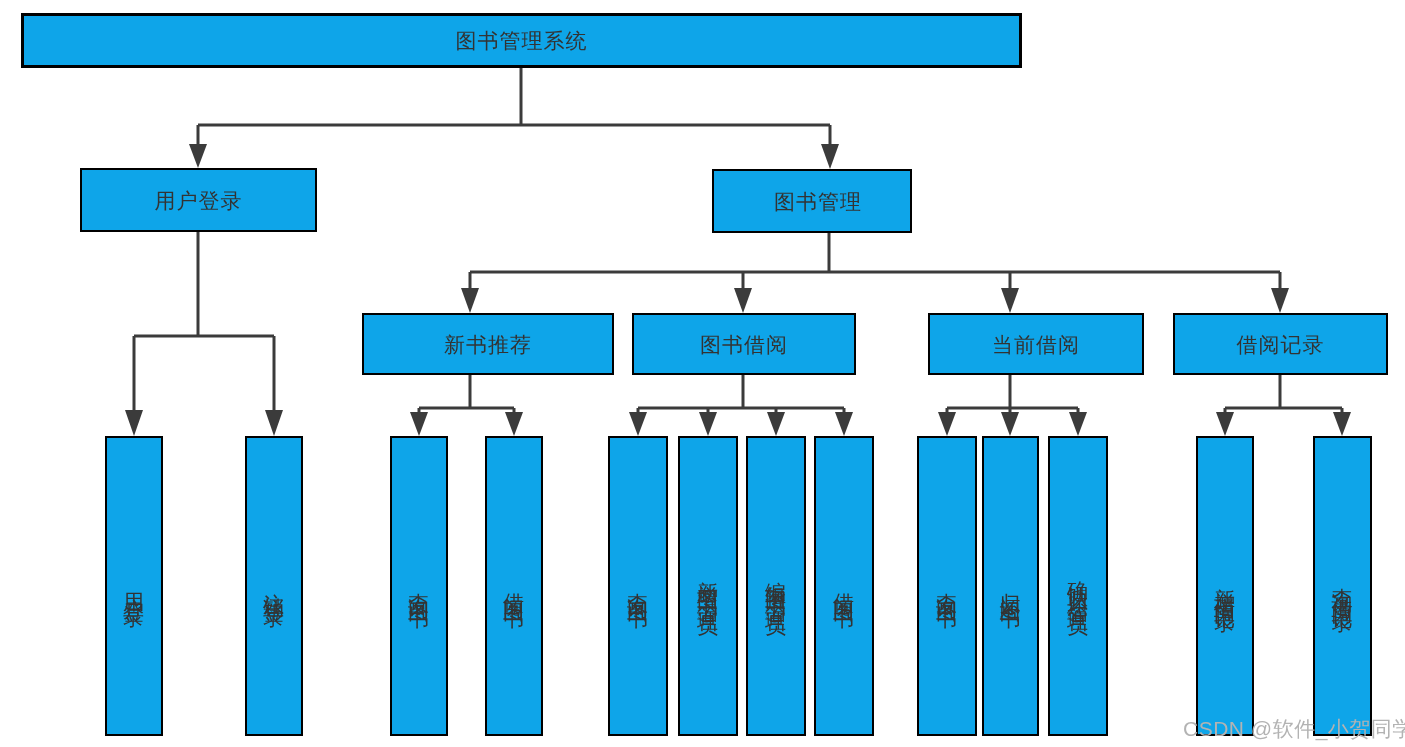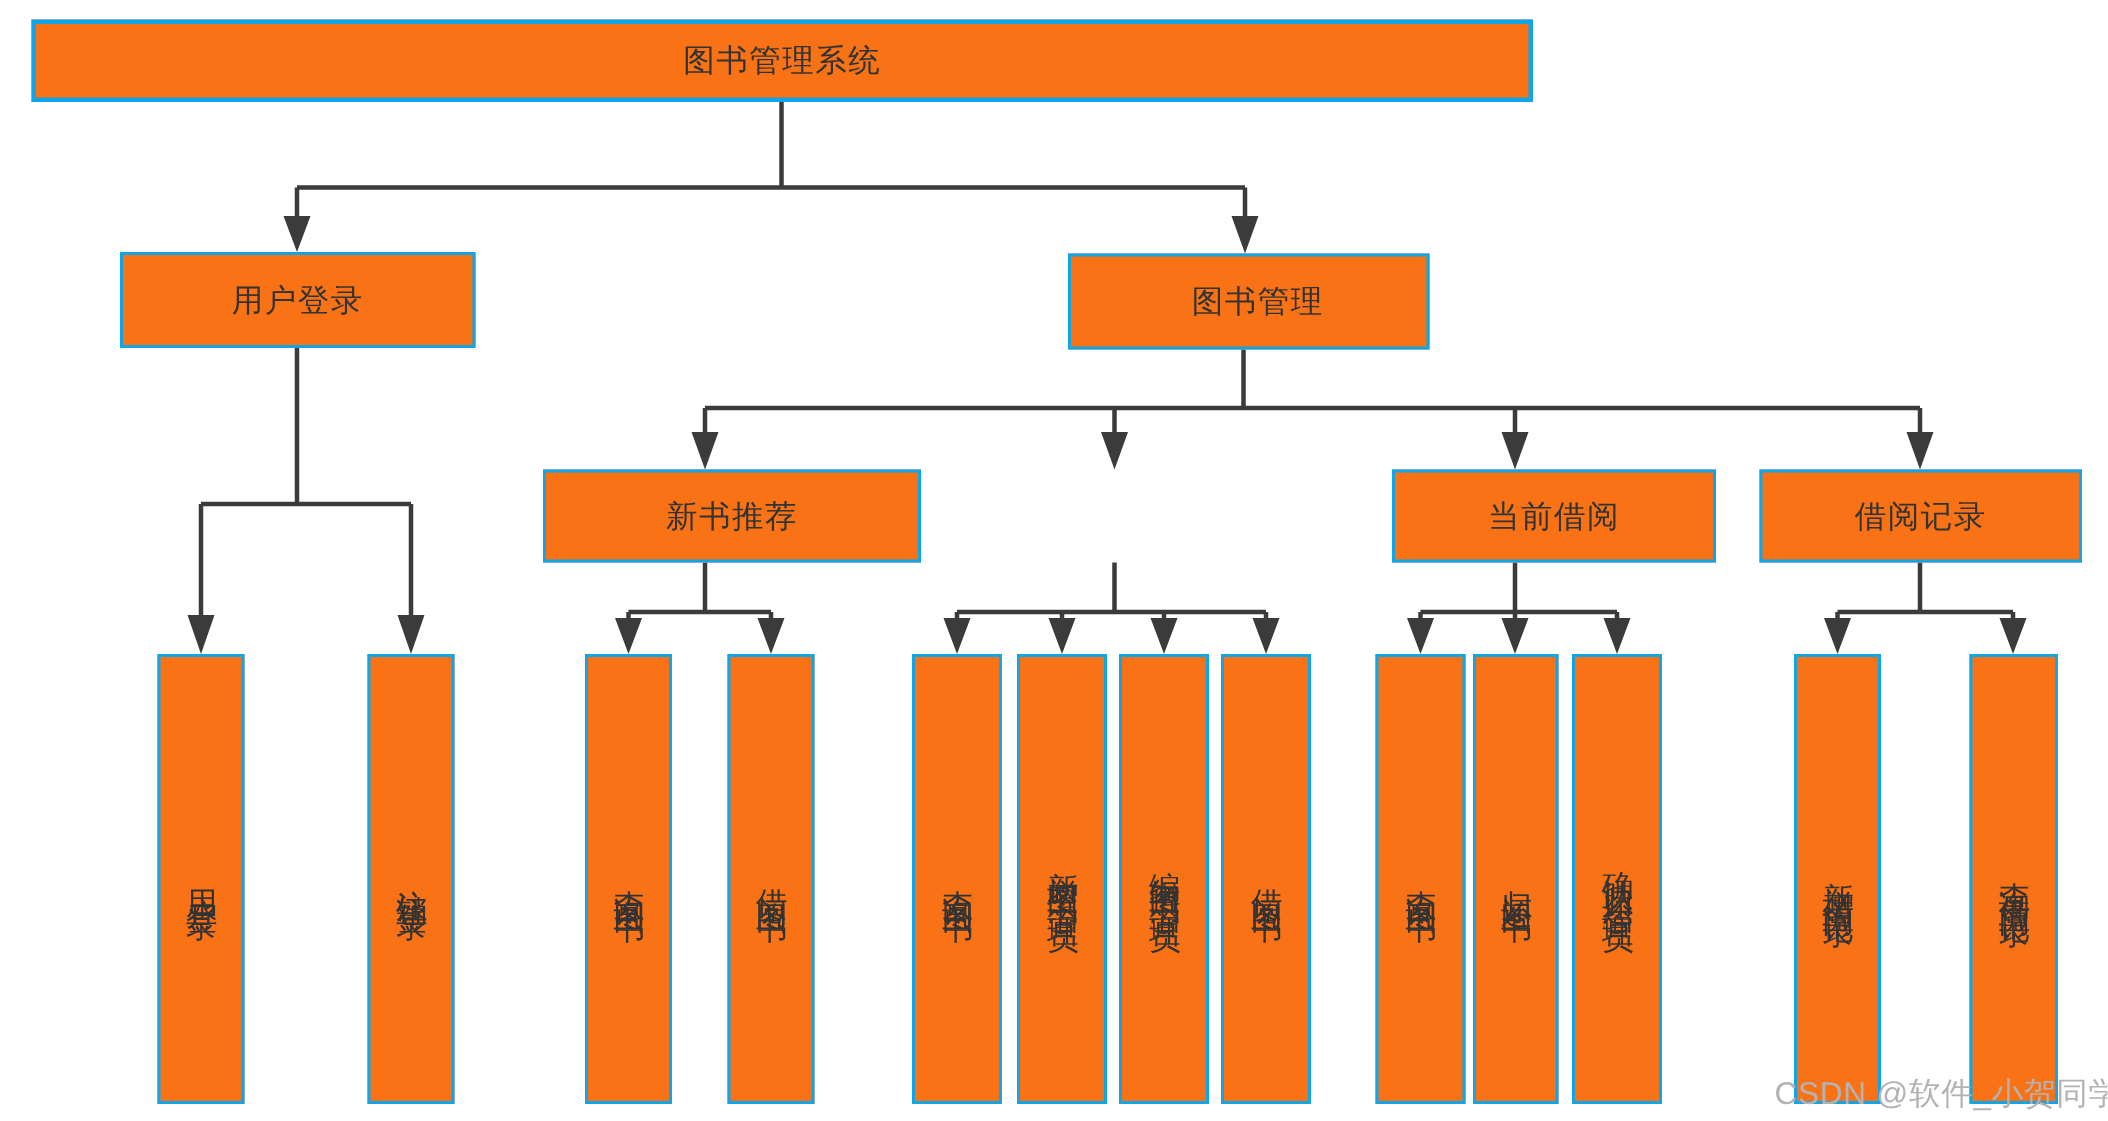--- a/index.html
+++ b/index.html
@@ -2,21 +2,21 @@
 <html><head>
 <meta charset="utf-8">
 <style>
   html,body{margin:0;padding:0;background:#ffffff;}
   body{font-family:"Liberation Sans","DejaVu Sans",sans-serif;}
   .canvas{
     position:relative;width:1405px;height:747px;background:#ffffff;overflow:hidden;
   }
   .wires{position:absolute;left:0;top:0;width:1405px;height:747px;pointer-events:none;}
   .box{
-    position:absolute;background:#f97316;border:2px solid #0ea5e9;box-sizing:border-box;
+    position:absolute;background:#0ea5e9;border:2px solid #000000;box-sizing:border-box;
     display:flex;align-items:center;justify-content:center;
     color:#333333;font-size:21px;line-height:1;z-index:2;
   }
   .root{border-width:3px;letter-spacing:1px;}
   .h-box{letter-spacing:1px;}
   .v-box{
     writing-mode:vertical-rl;text-orientation:mixed;
     letter-spacing:5px;font-size:21px;
   }
   .watermark{
@@ -91,23 +91,24 @@
       <polygon points="1001,412 1019,412 1010,436"></polygon>
       <polygon points="1069,412 1087,412 1078,436"></polygon>
       <polygon points="1216,412 1234,412 1225,436"></polygon>
       <polygon points="1333,412 1351,412 1342,436"></polygon>
     </g>
   </svg>
 
   <div class="box root" style="left:21px;top:13px;width:1001px;height:55px;">图书管理系统</div>
 
   <div class="box h-box" style="left:80px;top:168px;width:237px;height:64px;">用户登录</div>
-  <div class="box h-box" style="left:712px;top:169px;width:241px;height:64px;padding-left:12px;">图书管理</div>
+  <div class="box h-box" style="left:712px;top:169px;width:200px;height:64px;padding-left:12px;">图书管理</div>
 
   <div class="box h-box" style="left:362px;top:313px;width:252px;height:62px;">新书推荐</div>
+  <div class="box h-box" style="left:632px;top:313px;width:224px;height:62px;">图书借阅</div>
   <div class="box h-box" style="left:902px;top:313px;width:216px;height:62px;margin-left:26px;">当前借阅</div>
   <div class="box h-box" style="left:1173px;top:313px;width:215px;height:62px;">借阅记录</div>
 
   <div class="box v-box" style="left:105px;top:436px;width:58px;height:300px;">用户登录</div>
   <div class="box v-box" style="left:245px;top:436px;width:58px;height:300px;">注销登录</div>
 
   <div class="box v-box" style="left:390px;top:436px;width:58px;height:300px;">查询图书</div>
   <div class="box v-box" style="left:485px;top:436px;width:58px;height:300px;">借阅图书</div>
 
   <div class="box v-box" style="left:608px;top:436px;width:60px;height:300px;">查询图书</div>

